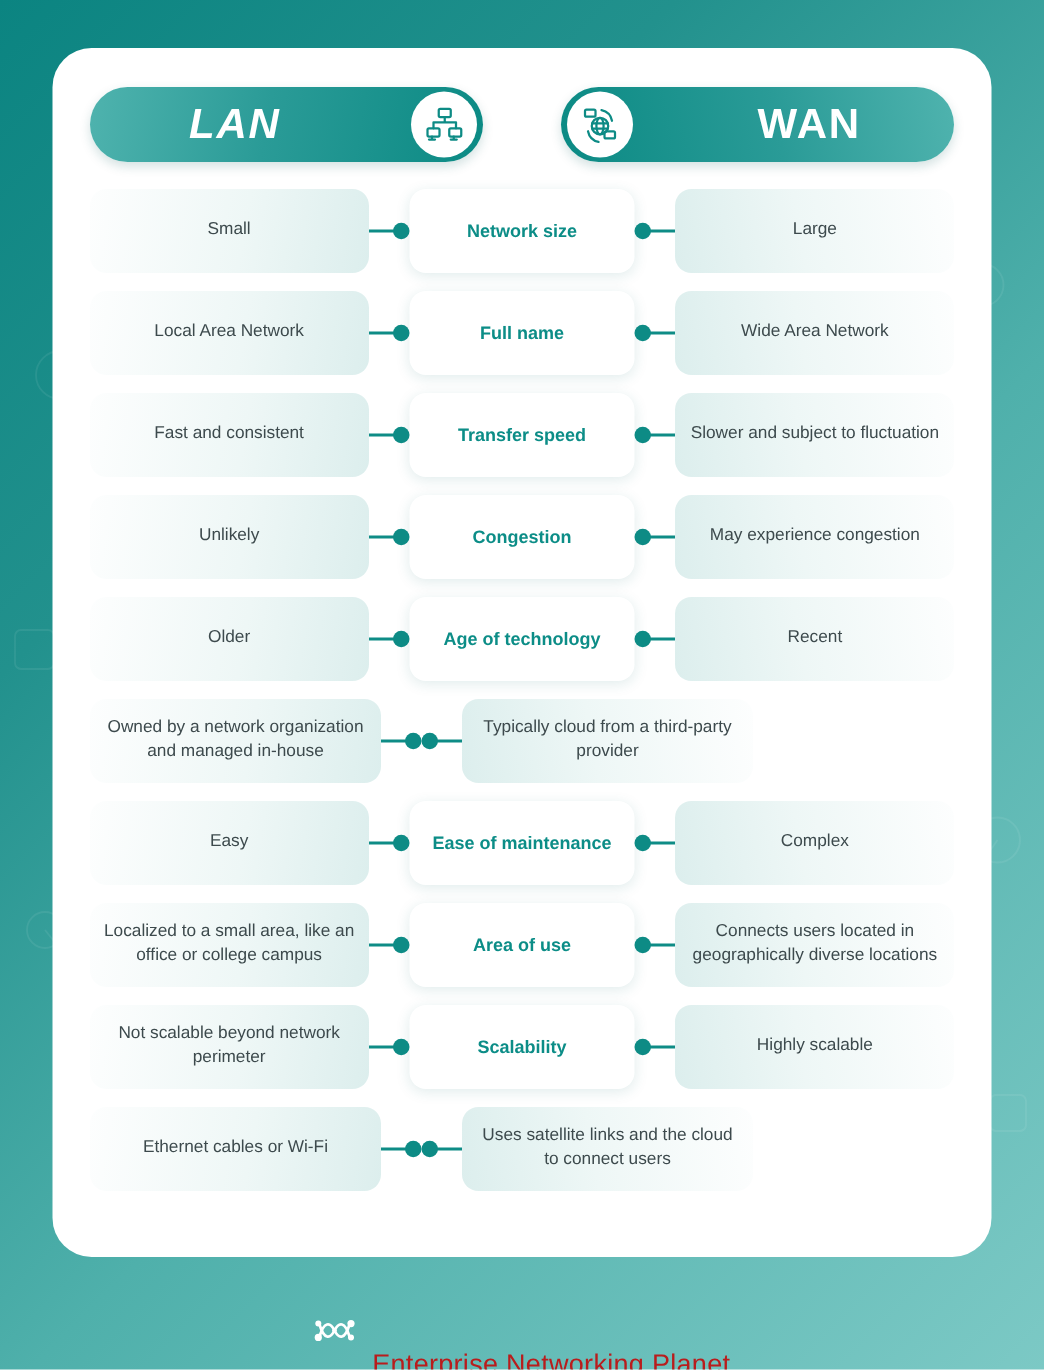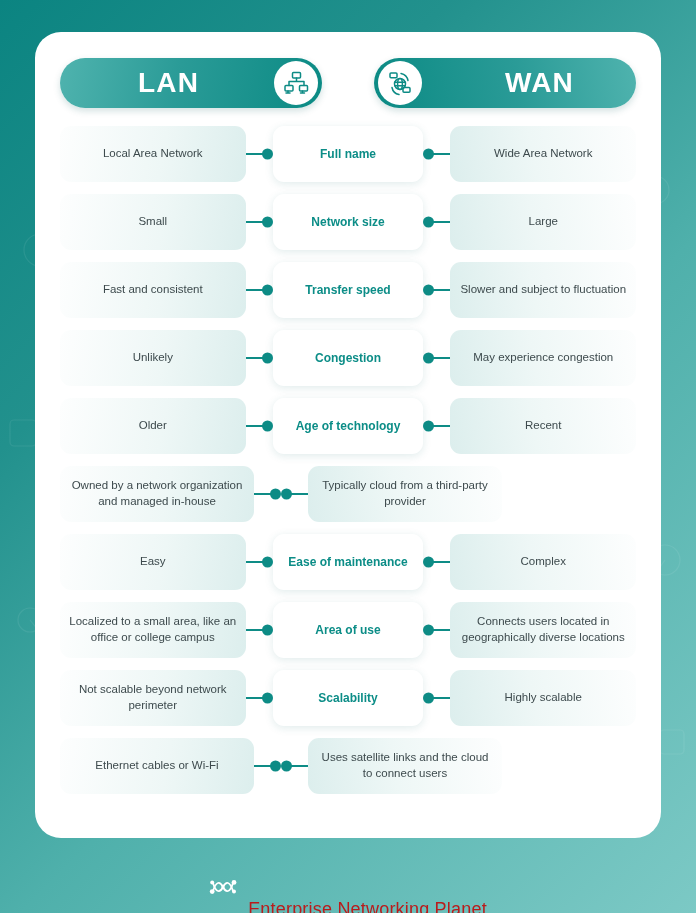--- a/index.html
+++ b/index.html
@@ -59,21 +59,21 @@
     background: linear-gradient(260deg, #4fb3ae 0%, #2a9b97 45%, #0b8a84 100%);
     justify-content: flex-end;
     padding-right: 34px;
   }
   .pill-label {
     color: #ffffff;
     font-size: 28px;
     font-weight: bold;
     letter-spacing: 1.2px;
   }
-  .pill-lan .pill-label { margin-left: 44px; }
+  .pill-lan .pill-label { margin-left: 32px; font-style: italic; }
   .pill-wan .pill-label { margin-right: 28px; }
   .pill-icon {
     position: absolute;
     top: 50%;
     transform: translateY(-50%);
     width: 44px;
     height: 44px;
     border-radius: 50%;
     background: #ffffff;
     display: flex;
@@ -229,45 +229,45 @@
         </svg>
       </span>
       <span class="pill-label">WAN</span>
     </div>
 
   </div>
 
   <div class="rows">
 
     <div class="row">
+      <div class="side-tile tile-left">Small</div>
+      <div class="connector left">
+          <span class="line"></span>
+          <span class="dot"></span>
+        </div>
+      <div class="center-tile">Network size</div>
+      <div class="connector right">
+          <span class="line"></span>
+          <span class="dot"></span>
+        </div>
+      <div class="side-tile tile-right">Large</div>
+    </div>
+
+    <div class="row">
       <div class="side-tile tile-left">Local Area Network</div>
       <div class="connector left">
           <span class="line"></span>
           <span class="dot"></span>
         </div>
       <div class="center-tile">Full name</div>
       <div class="connector right">
           <span class="line"></span>
           <span class="dot"></span>
         </div>
       <div class="side-tile tile-right">Wide Area Network</div>
-    </div>
-
-    <div class="row">
-      <div class="side-tile tile-left">Small</div>
-      <div class="connector left">
-          <span class="line"></span>
-          <span class="dot"></span>
-        </div>
-      <div class="center-tile">Network size</div>
-      <div class="connector right">
-          <span class="line"></span>
-          <span class="dot"></span>
-        </div>
-      <div class="side-tile tile-right">Large</div>
     </div>
 
     <div class="row">
       <div class="side-tile tile-left">Fast and consistent</div>
       <div class="connector left">
           <span class="line"></span>
           <span class="dot"></span>
         </div>
       <div class="center-tile">Transfer speed</div>
       <div class="connector right">

